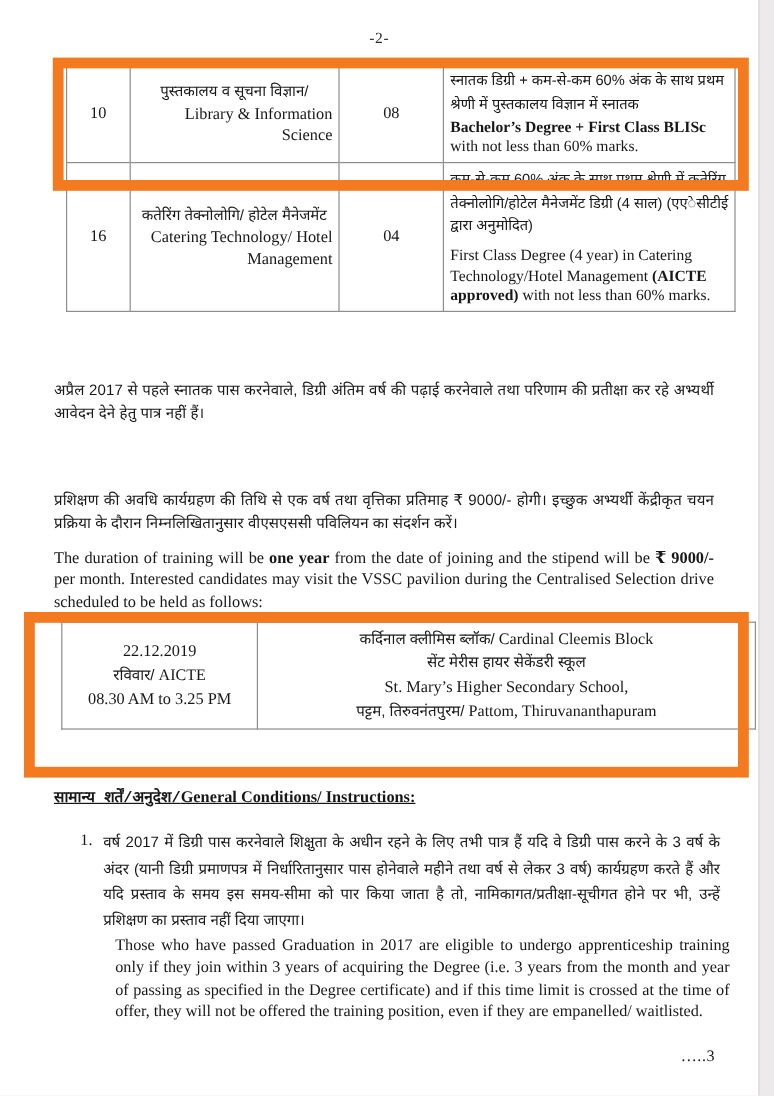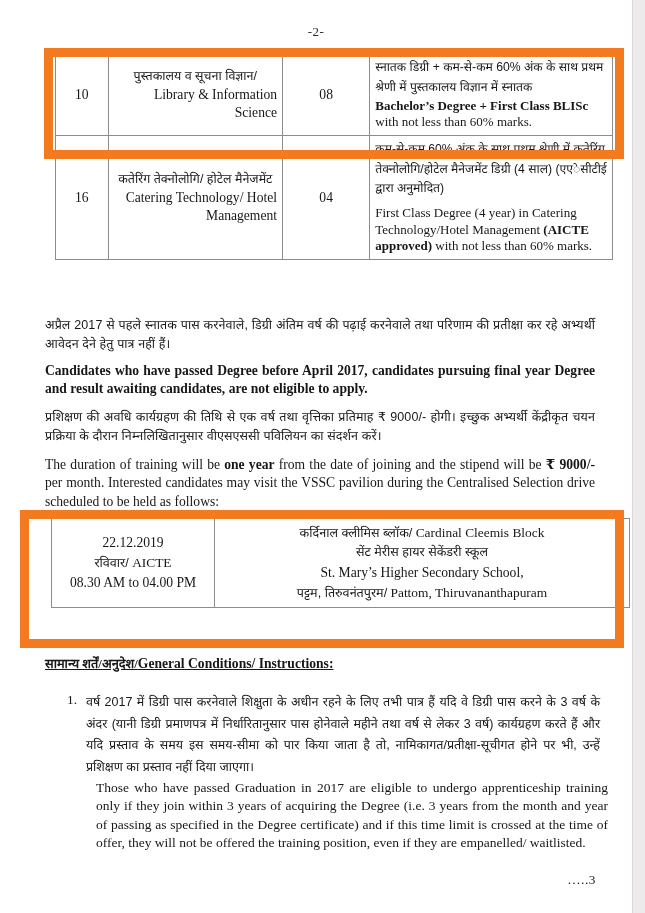--- a/index.html
+++ b/index.html
@@ -138,21 +138,21 @@
   #gc-heading {
     position: absolute;
     left: 45px;
     top: 654px;
     font-size: 13.6px;
     font-weight: bold;
     text-decoration: underline;
     white-space: nowrap;
   }
   #gc-heading .d {
-    font-family: Liberation Serif, serif;
+    font-family: Liberation Mono, monospace;
     font-size: 12.8px;
   }
 
   #item1 {
     position: absolute;
     left: 60px;
     top: 692px;
     width: 540px;
   }
   #item1 .row { display: flex; align-items: flex-start; }
@@ -235,37 +235,36 @@
           </div>
         </td>
       </tr>
     </tbody>
   </table>
 
   <div class="hl" id="hl-qual"></div>
 
   <div class="para dev just" id="p-hindi-1">अप्रैल 2017 से पहले स्नातक पास करनेवाले, डिग्री अंतिम वर्ष की पढ़ाई करनेवाले तथा परिणाम की प्रतीक्षा कर रहे अभ्यर्थी आवेदन देने हेतु पात्र नहीं हैं।</div>
 
-  <div class="para lat b just" id="p-eng-1">Candidates who have passed Degree before April 2017, candidates pursuing final year Degree and result awaiting candidates, are not eligible to apply.</div>
 
   <div class="para dev just" id="p-hindi-2">प्रशिक्षण की अवधि कार्यग्रहण की तिथि से एक वर्ष तथा वृत्तिका प्रतिमाह ₹ 9000/- होगी। इच्छुक अभ्यर्थी केंद्रीकृत चयन प्रक्रिया के दौरान निम्नलिखितानुसार वीएसएससी पविलियन का संदर्शन करें।</div>
 
   <div class="para lat just" id="p-eng-2">
     <span>The duration of training will be </span><span class="b">one year</span><span> from the date of joining and the stipend will be </span><span class="b">₹ 9000/-</span><span> per month. Interested candidates may visit the VSSC pavilion during the Centralised Selection drive scheduled to be held as follows:</span>
   </div>
 
   <table id="venue-table">
     <tbody>
       <tr>
         <td class="v-col-date">
           <div class="vb-lat">22.12.2019</div>
           <div class="vmix">
             <span class="d">रविवार/</span><span> AICTE</span>
           </div>
-          <div class="vb-lat">08.30 AM to 04.00 PM</div>
+          <div class="vb-lat">08.30 AM to 3.25 PM</div>
         </td>
         <td class="v-col-ven">
           <div class="vmix">
             <span class="d">कर्दिनाल क्लीमिस ब्लॉक/</span><span> Cardinal Cleemis Block</span>
           </div>
           <div class="vb-dev">सेंट मेरीस हायर सेकेंडरी स्कूल</div>
           <div class="vb-lat">St. Mary’s Higher Secondary School,</div>
           <div class="vmix">
             <span class="d">पट्टम, तिरुवनंतपुरम/</span><span> Pattom, Thiruvananthapuram</span>
           </div>

